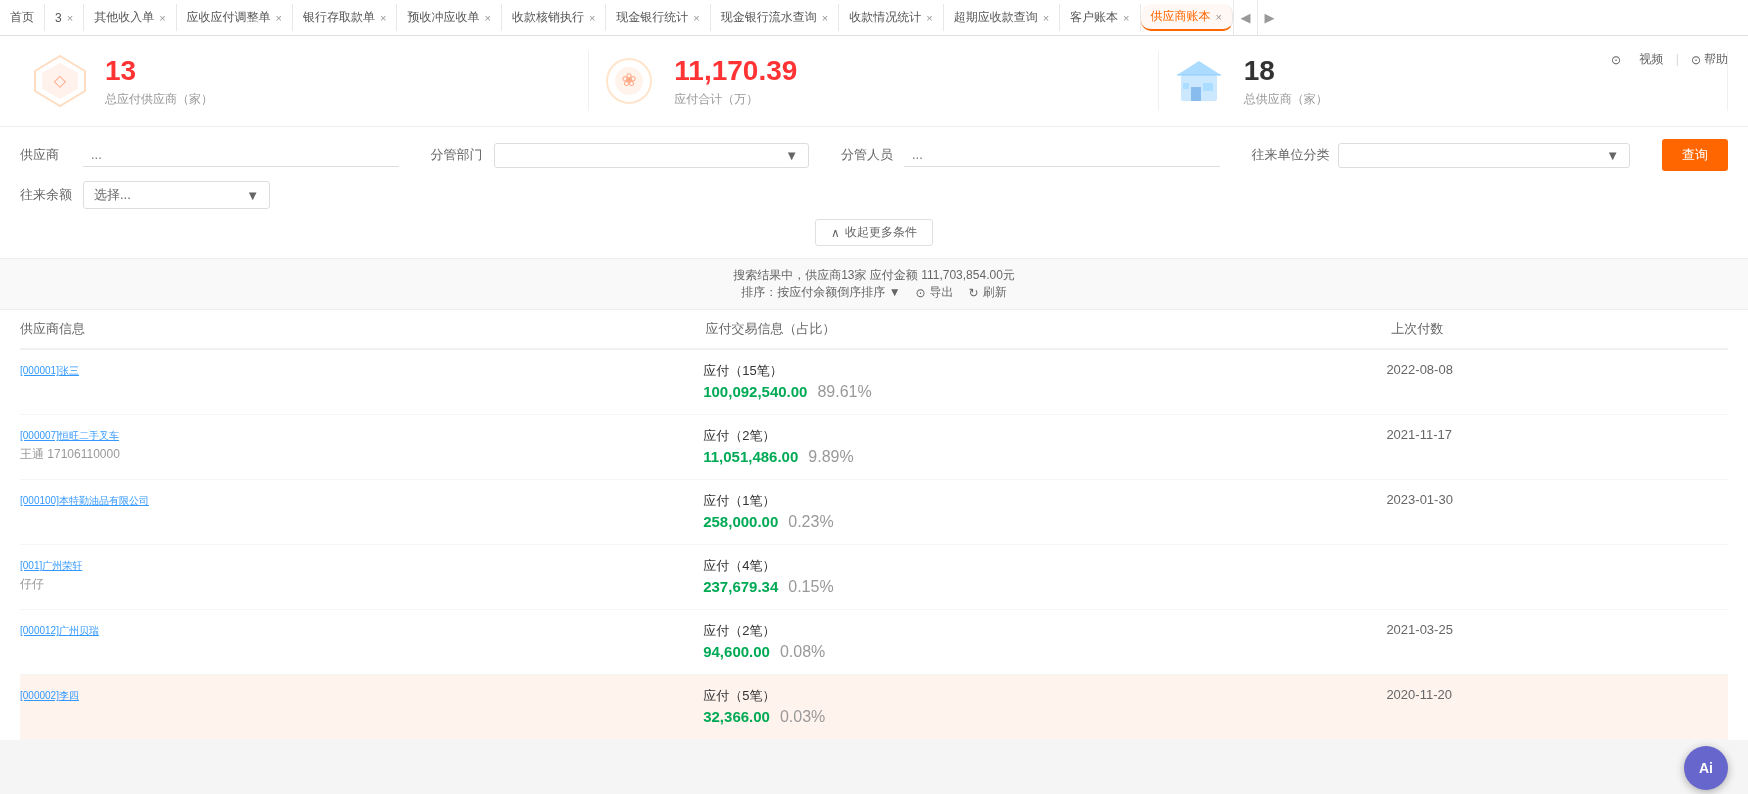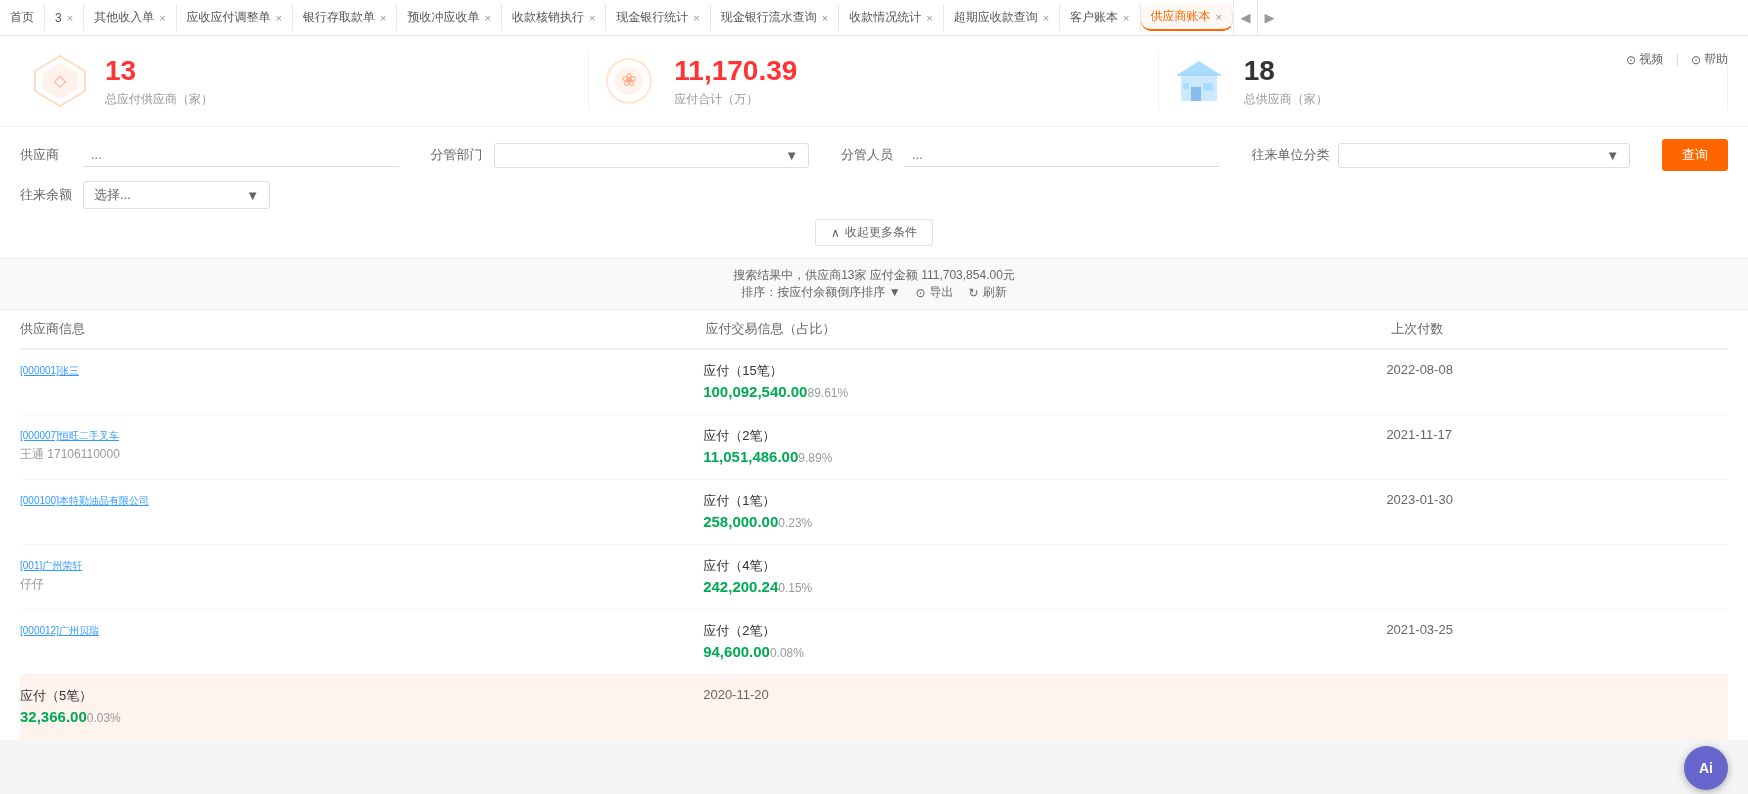--- a/index.html
+++ b/index.html
@@ -225,21 +225,21 @@
       color: #999;
       margin-top: 3px;
     }
     .transaction-label { font-size: 13px; color: #333; margin-bottom: 3px; }
     .transaction-amount {
       font-size: 15px;
       color: #00aa55;
       font-weight: bold;
       margin-bottom: 2px;
     }
-    .transaction-percent { font-size: 12px; color: #999; }
+    .transaction-percent { font-size: 16px; color: #999; margin-left: 10px; }
     .transaction-row { display: flex; align-items: baseline; }
     .last-pay { font-size: 13px; color: #666; }
   </style>
 </head>
 <body>
 
 <div class="top-nav">
   <div class="nav-tab">
     <span>首页</span>
   </div>
@@ -336,21 +336,21 @@
       </svg>
     </div>
     <div class="stat-content">
       <div class="stat-number dark">18</div>
       <div class="stat-label">总供应商（家）</div>
     </div>
   </div>
 
   <div class="top-right-links">
     <span>⊙</span>
-    <span style="margin-left:3px;">视频</span>
+    <span style="margin-left:18px;">视频</span>
     <span class="sep">｜</span>
     <span>⊙</span>
     <span style="margin-left:3px;">帮助</span>
   </div>
 </div>
 
 <div class="search-bar">
   <div class="search-row">
     <div class="search-field">
       <label>供应商</label>
@@ -476,21 +476,21 @@
       <div>
         <a class="supplier-link">
           <span>[001]</span><span>广州荣轩</span>
         </a>
       </div>
       <div class="supplier-sub">仔仔</div>
     </div>
     <div>
       <div class="transaction-label">应付（4笔）</div>
       <div class="transaction-row">
-        <div class="transaction-amount">242,200.24</div>
+        <div class="transaction-amount">237,679.34</div>
         <div class="transaction-percent">0.15%</div>
       </div>
     </div>
     <div class="last-pay"></div>
   </div>
 
   <div class="table-row">
     <div>
       <div>
         <a class="supplier-link">
@@ -503,20 +503,27 @@
       <div class="transaction-row">
         <div class="transaction-amount">94,600.00</div>
         <div class="transaction-percent">0.08%</div>
       </div>
     </div>
     <div class="last-pay">2021-03-25</div>
   </div>
 
   <div class="table-row highlighted">
     <div>
+      <div>
+        <a class="supplier-link">
+          <span>[000002]</span><span>李四</span>
+        </a>
+      </div>
+    </div>
+    <div>
       <div class="transaction-label">应付（5笔）</div>
       <div class="transaction-row">
         <div class="transaction-amount">32,366.00</div>
         <div class="transaction-percent">0.03%</div>
       </div>
     </div>
     <div class="last-pay">2020-11-20</div>
   </div>
 </div>
 

